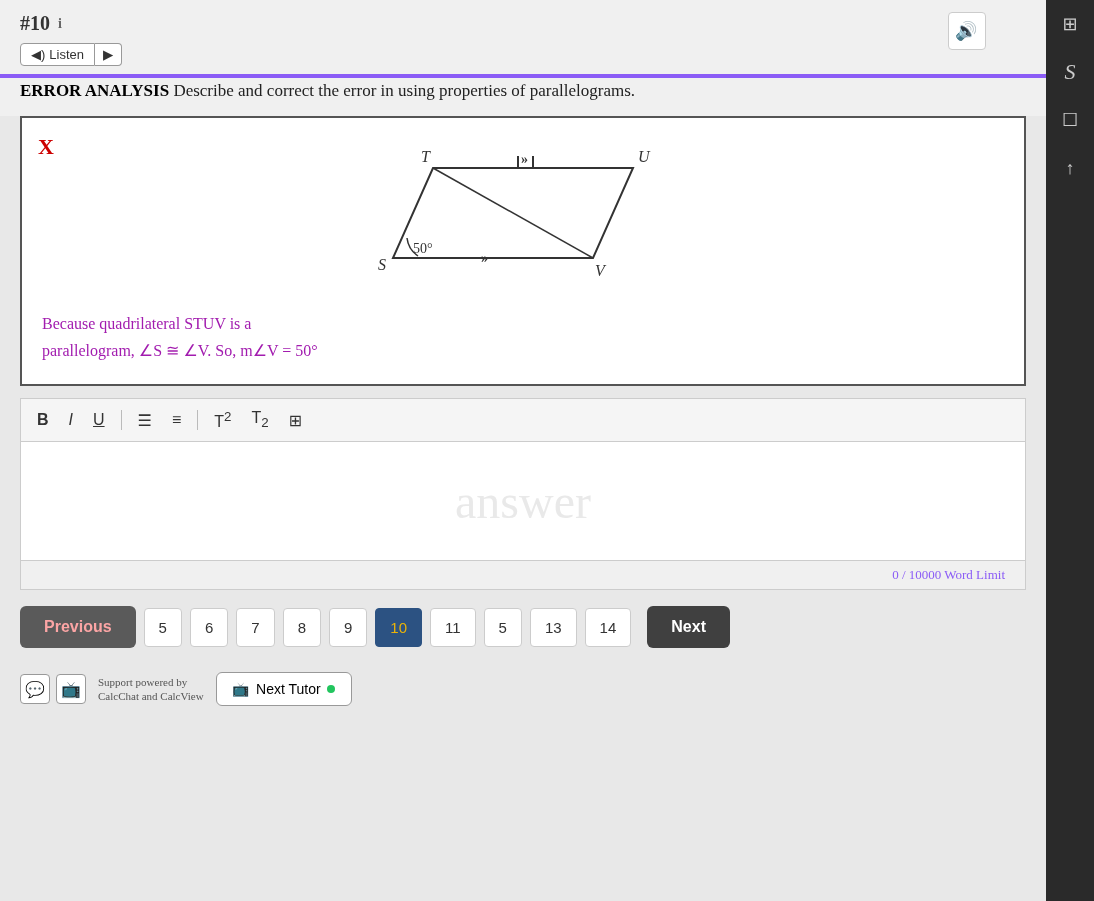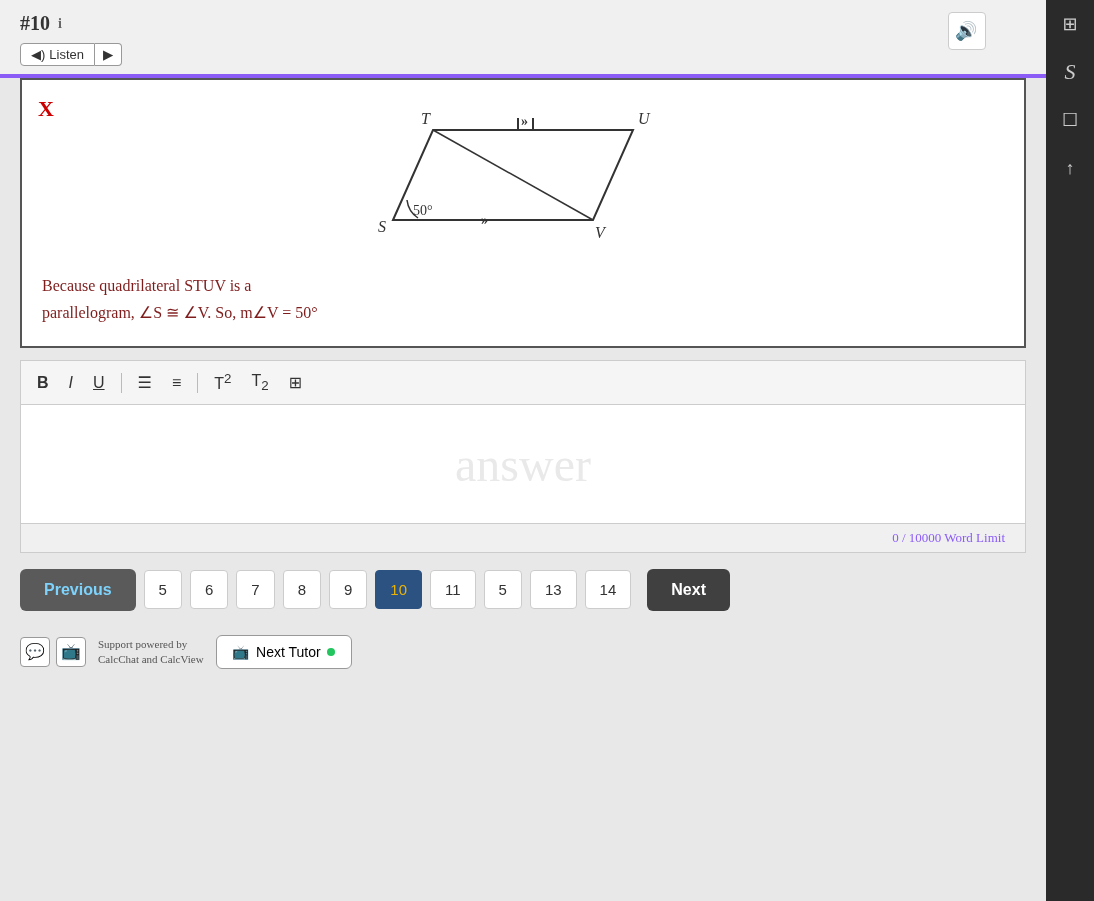--- a/index.html
+++ b/index.html
@@ -118,21 +118,21 @@
       position: relative;
     }
     .diagram-svg {
       display: block;
       margin: 0 auto;
     }
     .diagram-text {
       margin-top: 12px;
       font-size: 16px;
       line-height: 1.7;
-      color: #7f1d1d;
+      color: #a21caf;
     }
     .editor-toolbar {
       background: #f5f5f5;
       border: 1px solid #ccc;
       border-bottom: none;
       margin: 0 20px;
       padding: 8px 12px;
       display: flex;
       align-items: center;
       gap: 12px;
@@ -182,21 +182,21 @@
     .bottom-nav {
       padding: 16px 20px;
       background: #e8e8e8;
       display: flex;
       align-items: center;
       gap: 8px;
       flex-wrap: wrap;
     }
     .nav-btn-prev {
       background: #5a5a5a;
-      color: #7dd3fc;
+      color: #fca5a5;
       border: none;
       border-radius: 6px;
       padding: 12px 24px;
       font-size: 16px;
       font-weight: bold;
       cursor: pointer;
     }
     .nav-page-btn {
       background: #fff;
       color: #333;
@@ -324,20 +324,26 @@
       </div>
       <div class="listen-bar">
         <button class="listen-btn">
           <span>◀)</span>
           <span>Listen</span>
         </button>
         <button class="listen-play-btn">▶</button>
       </div>
     </div>
 
+    <div class="question-text">
+      <p>
+        <span class="error-analysis">ERROR ANALYSIS</span>
+        <span>Describe and correct the error in using properties of parallelograms.</span>
+      </p>
+    </div>
 
     <div class="top-right-icon" style="top:12px; right:60px;">
       🔊
     </div>
 
     <div class="collapse-btn" style="top: 320px; right: 56px;">
       <span>&lt;</span>
     </div>
 
     <div class="diagram-area">

